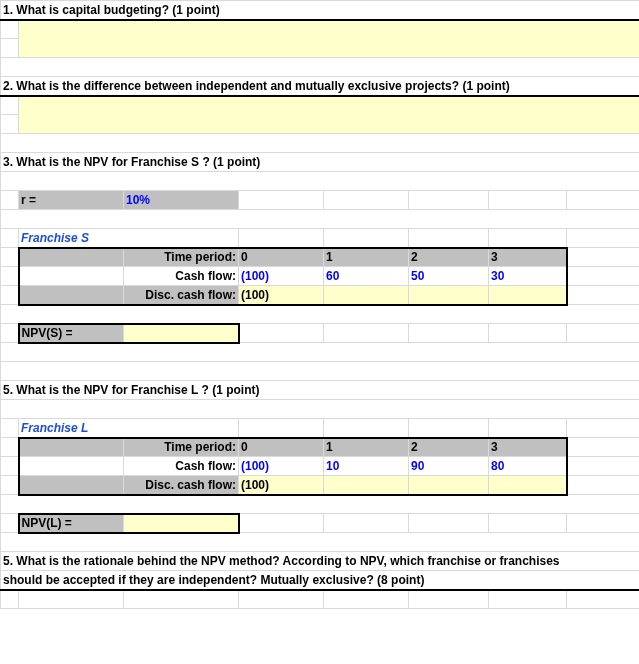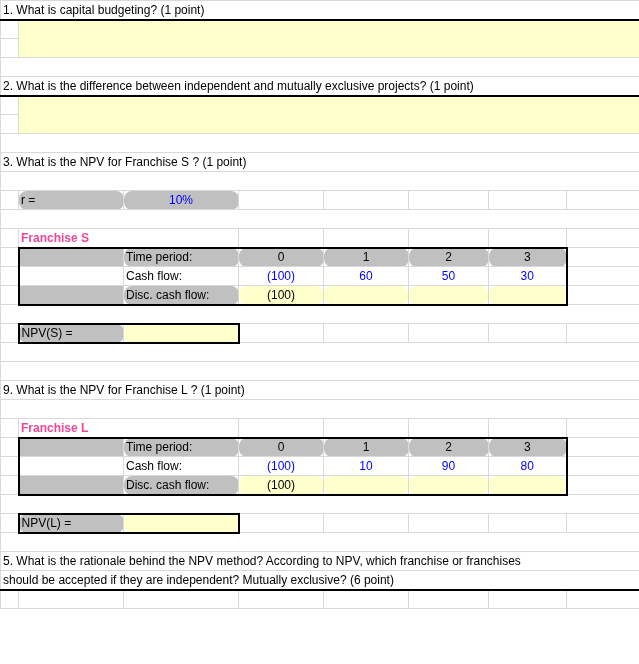--- a/index.html
+++ b/index.html
@@ -18,41 +18,41 @@
   }
   table.sheet td {
     border: 1px solid #d9d9d9;
     height: 19px;
     padding: 0 2px;
     vertical-align: middle;
     white-space: nowrap;
     overflow: visible;
   }
 
-  .bold { font-weight: normal; border-radius: 8px; }
+  .bold { font-weight: bold; }
   .blue { color: #0000ff; }
-  .blue-ital { color: #ec4899; font-weight: bold; }
-  .center { text-align: center; }
-  .right { text-align: left; }
+  .blue-ital { color: #1d4ed8; font-style: italic; font-weight: bold; }
+  .center { text-align: left; }
+  .right { text-align: right; }
 
   .yellow-box {
     background: #ffffcc;
     border: 2px solid #000;
     height: 38px;
   }
   .gray-bg { background: #c0c0c0; }
   .cream-bg { background: #ffffcc; }
 
   .bt { border-top: 2px solid #000 !important; }
   .bb { border-bottom: 2px solid #000 !important; }
   .bl { border-left: 2px solid #000 !important; }
   .br { border-right: 2px solid #000 !important; }
 
   .q-head {
-    font-weight: normal;
+    font-weight: bold;
     border-bottom: 2px solid #000 !important;
     white-space: nowrap;
     margin-top: 16px;
   }
 
   .tall { height: 24px; }
 </style>
 </head>
 <body>
 
@@ -175,21 +175,21 @@
         <td></td>
 </tr>
 <tr>
         <td colspan="8"></td>
       </tr>
 <tr>
         <td colspan="8"></td>
       </tr>
 
 <tr>
-  <td colspan="8" class="bold">9.  What is the NPV for Franchise L ?  (1 point)</td>
+  <td colspan="8" class="bold">5.  What is the NPV for Franchise L ?  (1 point)</td>
 </tr>
 <tr>
         <td colspan="8"></td>
       </tr>
 
 <tr>
   <td></td>
   <td colspan="2" class="blue-ital">Franchise L</td>
   <td></td>
         <td></td>
@@ -245,21 +245,21 @@
         <td></td>
 </tr>
 <tr>
         <td colspan="8"></td>
       </tr>
 
 <tr>
   <td colspan="8" class="bold">5.  What is the rationale behind the NPV method?  According to NPV, which franchise or franchises</td>
 </tr>
 <tr>
-  <td colspan="8" class="q-head">should be accepted if they are independent?  Mutually exclusive? (6 point)</td>
+  <td colspan="8" class="q-head">should be accepted if they are independent?  Mutually exclusive? (8 point)</td>
 </tr>
 <tr>
   <td></td>
   <td></td>
   <td></td>
   <td></td>
   <td></td>
   <td></td>
   <td></td>
   <td></td>

